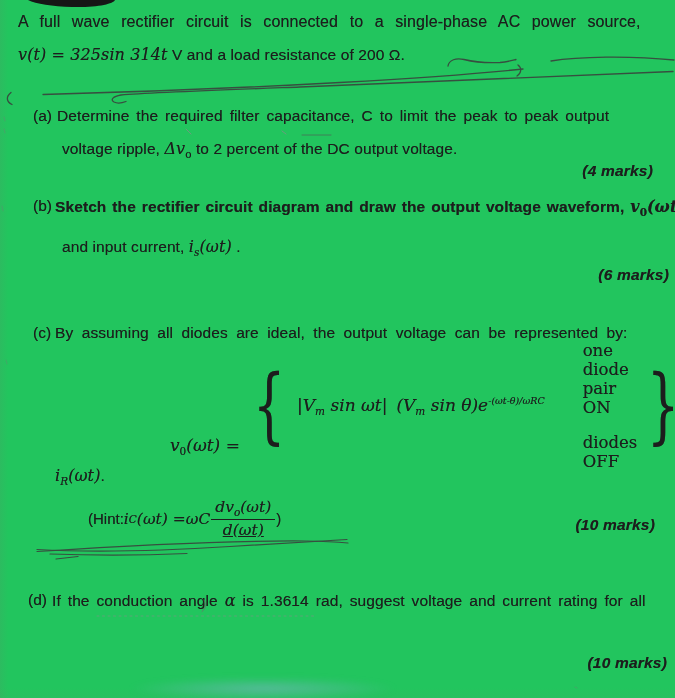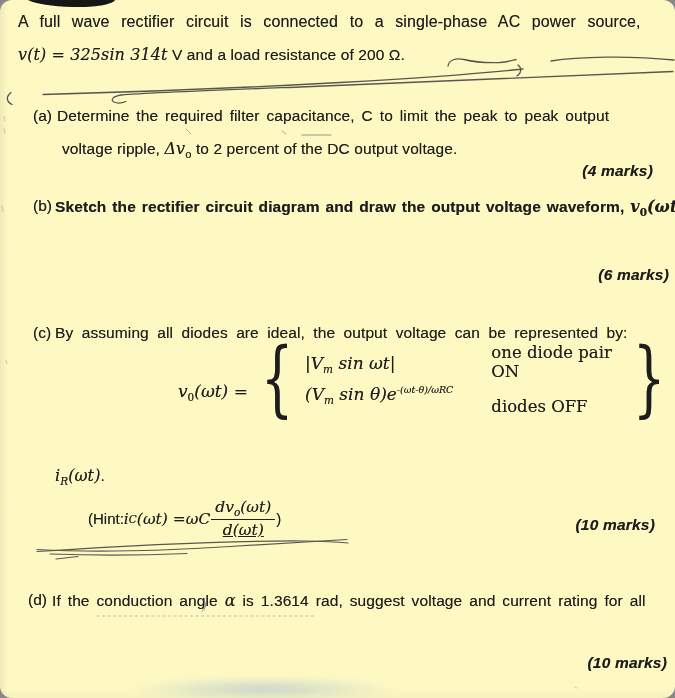--- a/index.html
+++ b/index.html
@@ -1,44 +1,43 @@
 <!DOCTYPE html>
 <html><head>
 <meta charset="utf-8">
 <style>
   html,body{margin:0;padding:0;background:#888;}
   .page{
     position:relative;width:675px;height:698px;overflow:hidden;
-    background:#fef9c3;
+    background:#22c55e;
     font-family:"Liberation Sans",sans-serif;
     color:#1d1d1d;
-    border-radius:12px;
   }
   .page::before{ 
     content:"";position:absolute;inset:0;pointer-events:none;
     background:linear-gradient(90deg,rgba(120,120,110,.12) 0,rgba(120,120,110,0) 8px),
                linear-gradient(0deg,rgba(120,120,110,.06) 0,rgba(120,120,110,0) 10px);
   }
   .line{position:absolute;white-space:nowrap;font-size:15.5px;letter-spacing:.1px;
         text-shadow:0 0 .4px rgba(20,20,20,.55);}
   .math{font-family:"DejaVu Serif",serif;font-style:italic;font-size:16px;word-spacing:normal;}
   .sb{font-family:"DejaVu Serif",serif;font-style:italic;font-size:10.5px;vertical-align:-4px;
       letter-spacing:0;word-spacing:0;}
   .marks{position:absolute;font-weight:bold;font-style:italic;font-size:15.5px;
          letter-spacing:.2px;white-space:nowrap;text-shadow:0 0 .4px rgba(20,20,20,.55);}
   .plabel{position:absolute;font-size:15.5px;text-shadow:0 0 .4px rgba(20,20,20,.55);}
 
   
   .eq{position:absolute;left:170px;top:341px;display:flex;align-items:center;
       text-shadow:0 0 .4px rgba(20,20,20,.55);}
   .eq-lhs{font-family:"DejaVu Serif",serif;font-style:italic;font-size:17px;
-          align-self:flex-end;margin:0 3px 14px 8px;white-space:nowrap;}
+          align-self:flex-end;margin:0 3px 14px 0;white-space:nowrap;}
   .brace{font-family:"DejaVu Serif",serif;font-size:82px;line-height:76px;font-weight:400;
          transform:scaleX(.62);color:#1d1d1d;}
-  .eq-rows{display:flex;flex-direction:column;gap:9px;margin:0 2px;}
+  .eq-rows{display:flex;flex-direction:row;gap:9px;margin:0 2px;}
   .eq-row{font-family:"DejaVu Serif",serif;font-style:italic;font-size:17px;white-space:nowrap;}
   .eq-exp{font-size:9.5px;vertical-align:7px;}
   .eq-conds{display:flex;flex-direction:column;gap:16px;margin-left:36px;
             font-family:"DejaVu Serif",serif;font-size:16.5px;}
 
   
   .hint{position:absolute;left:64px;top:498px;display:flex;align-items:center;font-size:15px;
         text-shadow:0 0 .4px rgba(20,20,20,.55);margin-left:24px;}
   .hint .math{font-size:15.5px;}
   .frac{display:inline-flex;flex-direction:column;align-items:center;margin:0 1px;}
@@ -58,20 +57,21 @@
   <div class="line" style="left:18px;top:13px;font-size:16px;word-spacing:7px;">A full wave rectifier circuit is connected to a single-phase AC power source,</div>
   <div class="line" style="left:18px;top:45px;text-align:right;"><span class="math">v(t) = 325sin 314t</span><span> V and a load resistance of 200 Ω.</span></div>
 
   <div class="plabel" style="left:33px;top:107px;">(a)</div>
   <div class="line" style="left:57px;top:107px;word-spacing:2.5px;">Determine the required filter capacitance, C to limit the peak to peak output</div>
   <div class="line" style="left:62px;top:139px;"><span>voltage ripple, </span><span class="math">Δv</span><span class="sb" style="font-style:normal;">o</span><span> to 2 percent of the DC output voltage.</span></div>
   <div class="marks" style="right:22px;top:162px;">(4 marks)</div>
 
   <div class="plabel" style="left:33px;top:197px;">(b)</div>
   <div class="line" style="left:55px;top:197px;word-spacing:1.5px;font-weight:bold;"><span>Sketch the rectifier circuit diagram and draw the output voltage waveform, </span><span class="math">v</span><span class="sb" style="font-style:normal;">0</span><span class="math">(ωt)</span></div>
+  <div class="line" style="left:62px;top:237px;"><span>and input current, </span><span class="math">i</span><span class="sb">s</span><span class="math">(ωt)</span><span> .</span></div>
   <div class="marks" style="right:6px;top:266px;">(6 marks)</div>
 
   <div class="plabel" style="left:33px;top:324px;">(c)</div>
   <div class="line" style="left:55px;top:324px;word-spacing:4px;">By assuming all diodes are ideal, the output voltage can be represented by:</div>
 
   <div class="eq">
     <span class="eq-lhs"><span>v</span><span class="sb" style="font-style:normal;">0</span><span>(ωt) =</span></span>
     <span class="brace">{</span>
     <div class="eq-rows">
       <div class="eq-row"><span>|</span><span>V</span><span class="sb">m</span><span> sin ωt</span><span>|</span></div>

